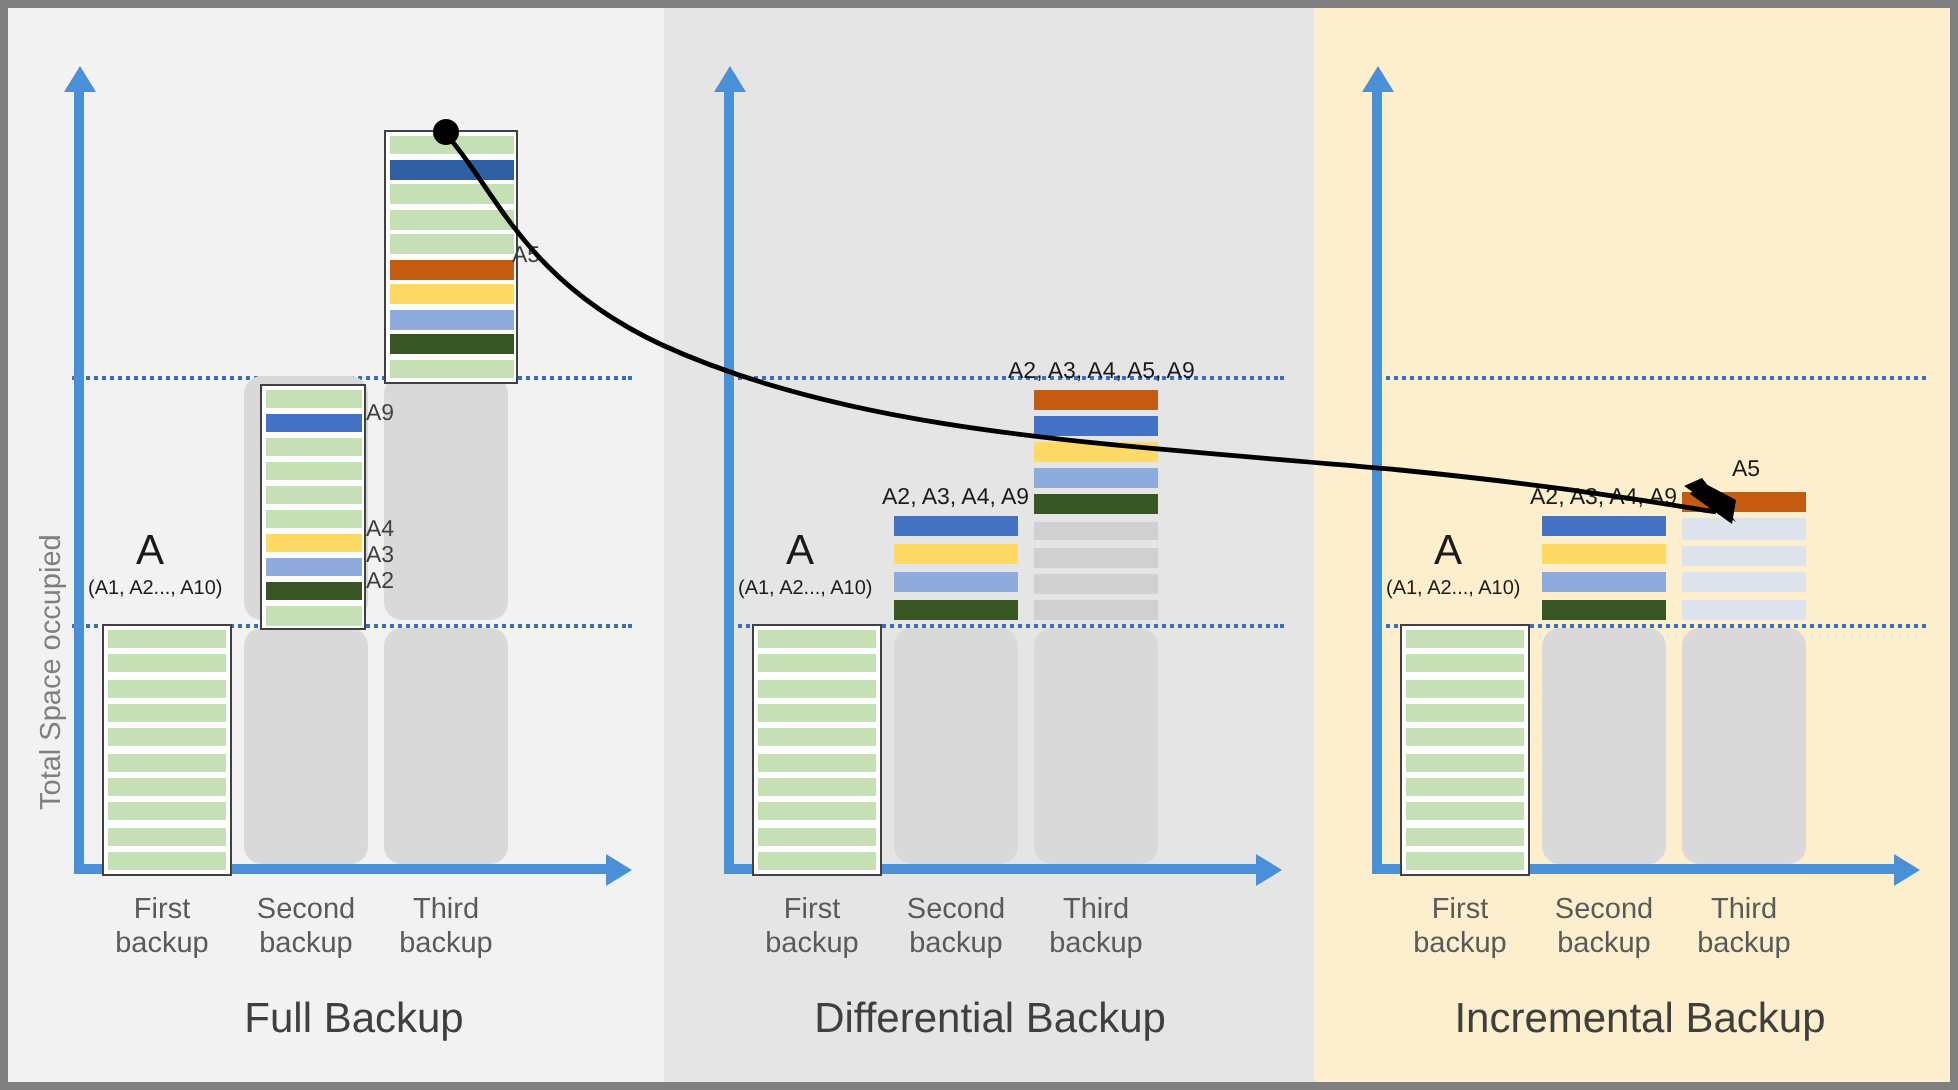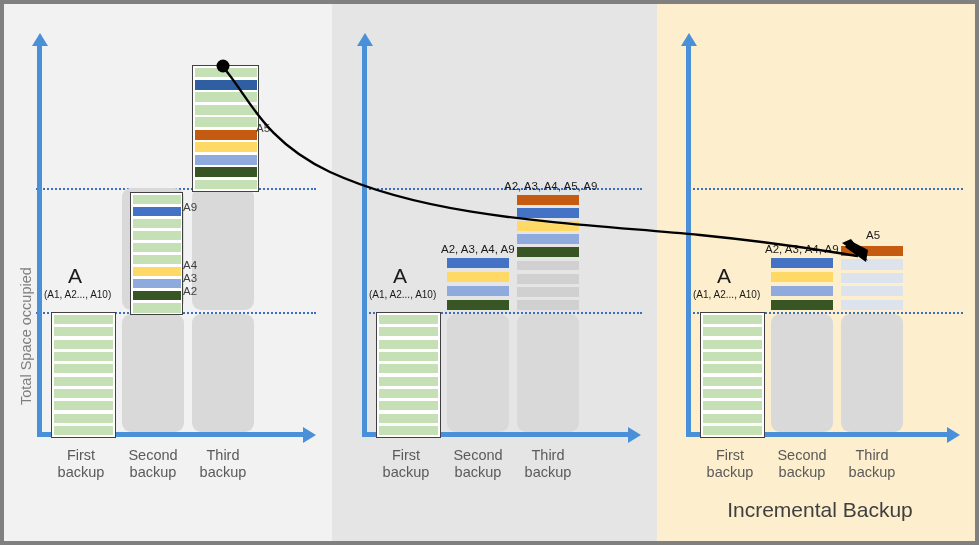--- a/index.html
+++ b/index.html
@@ -146,20 +146,21 @@
   </div>
   <div class="xtick" style="left:108px; top:447px;">
     <div>Second</div>
     <div>backup</div>
   </div>
   <div class="xtick" style="left:178px; top:447px;">
     <div>Third</div>
     <div>backup</div>
   </div>
 
+  <div class="panel-title" style="left:12px; top:498px;">Full Backup</div>
 
   <div class="axis-v" style="left:362px; top:45px;  height:390px;"></div>
   <div class="axis-arrow-up" style="left:356.5px; top:33px;"></div>
   <div class="axis-h" style="left:362px; top:432px; width:268px;"></div>
   <div class="axis-arrow-right" style="left:628px; top:426.5px;"></div>
 
   <div class="ghost" style="left:447px; top:314px; width:62px; height:118px;"></div>
   <div class="ghost" style="left:517px; top:314px; width:62px; height:118px;"></div>
 
   <div class="stack framed" id="stk-diff-1" style="left:376px; top:312px; width:59px; height:120px; padding:2px;">
@@ -204,20 +205,21 @@
   </div>
   <div class="xtick" style="left:433px; top:447px;">
     <div>Second</div>
     <div>backup</div>
   </div>
   <div class="xtick" style="left:503px; top:447px;">
     <div>Third</div>
     <div>backup</div>
   </div>
 
+  <div class="panel-title" style="left:330px; top:498px;">Differential Backup</div>
 
   <div class="axis-v" style="left:686px; top:45px;  height:390px;"></div>
   <div class="axis-arrow-up" style="left:680.5px; top:33px;"></div>
   <div class="axis-h" style="left:686px; top:432px; width:263px;"></div>
   <div class="axis-arrow-right" style="left:947px; top:426.5px;"></div>
 
   <div class="ghost" style="left:771px; top:314px; width:62px; height:118px;"></div>
   <div class="ghost" style="left:841px; top:314px; width:62px; height:118px;"></div>
 
   <div class="stack framed" id="stk-inc-1" style="left:700px; top:312px; width:59px; height:120px; padding:2px;">

